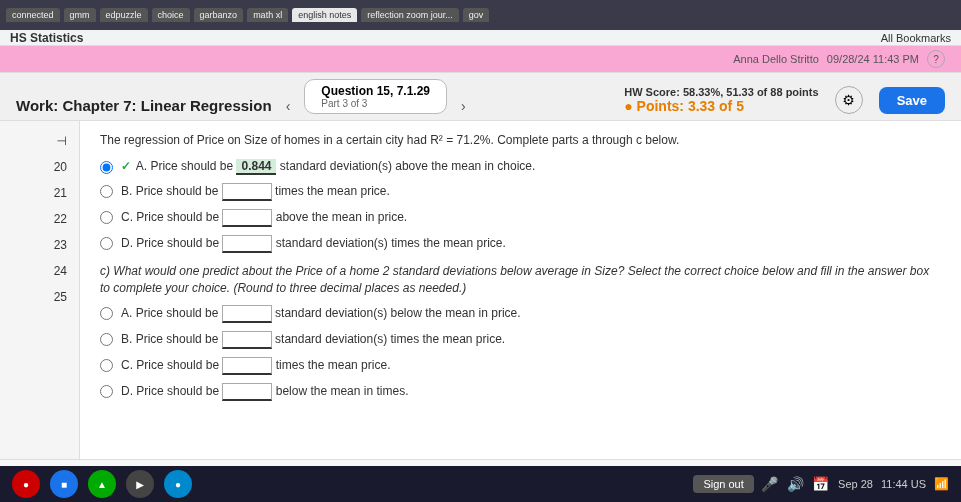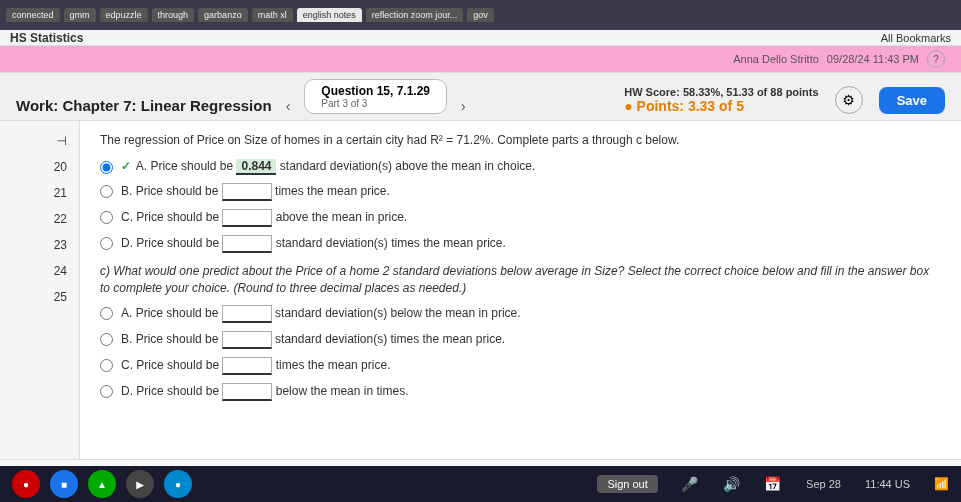--- a/index.html
+++ b/index.html
@@ -212,40 +212,40 @@
       padding: 0 12px;
       gap: 10px;
     }
     .taskbar-icon {
       width: 28px; height: 28px;
       border-radius: 50%;
       display: flex; align-items: center; justify-content: center;
       font-size: 14px;
       cursor: pointer;
     }
-    .taskbar-right { margin-left: auto; display: flex; align-items: center; gap: 24px; }
+    .taskbar-right { margin-left: auto; display: flex; align-items: center; gap: 8px; }
     .taskbar-time { color: #ccc; font-size: 11px; }
     .taskbar-signout {
       background: #555;
       color: white;
       border: none;
       border-radius: 4px;
       padding: 3px 10px;
       font-size: 11px;
       cursor: pointer;
     }
   </style>
 </head>
 <body>
 
 <div class="browser-bar">
   <span class="tab-item">connected</span>
   <span class="tab-item">gmm</span>
   <span class="tab-item">edpuzzle</span>
-  <span class="tab-item">through</span>
+  <span class="tab-item">choice</span>
   <span class="tab-item">garbanzo</span>
   <span class="tab-item">math xl</span>
   <span class="tab-item active">english notes</span>
   <span class="tab-item">reflection zoom jour...</span>
   <span class="tab-item">gov</span>
 </div>
 
 <div class="bookmarks-bar">
   <span style="font-weight:bold; font-size:12px;">HS Statistics</span>
   <span class="right">All Bookmarks</span>

